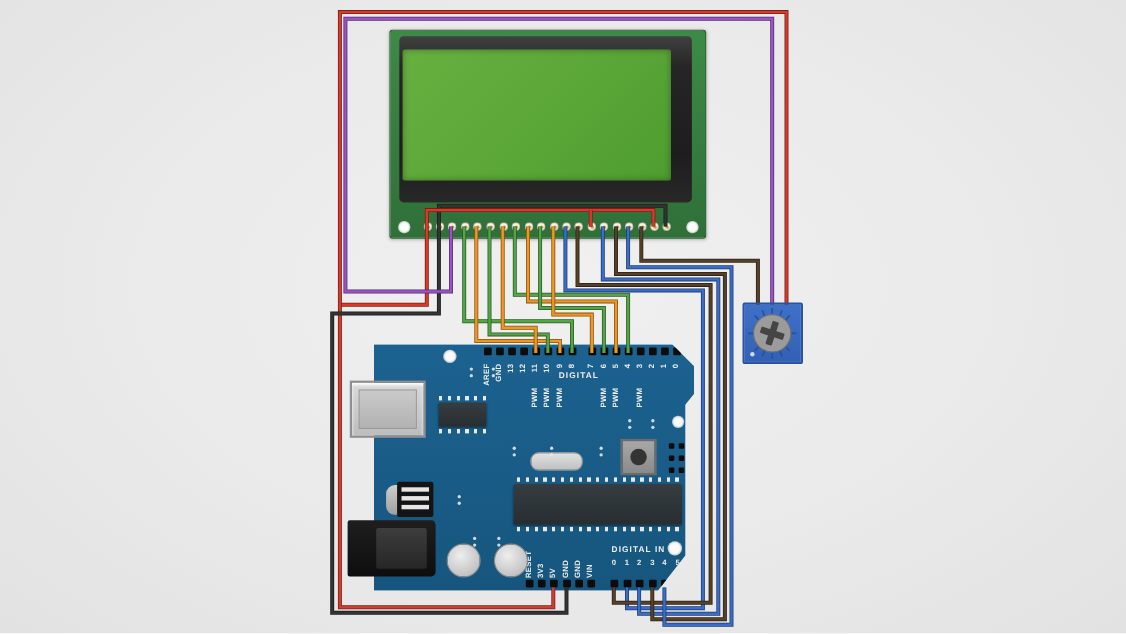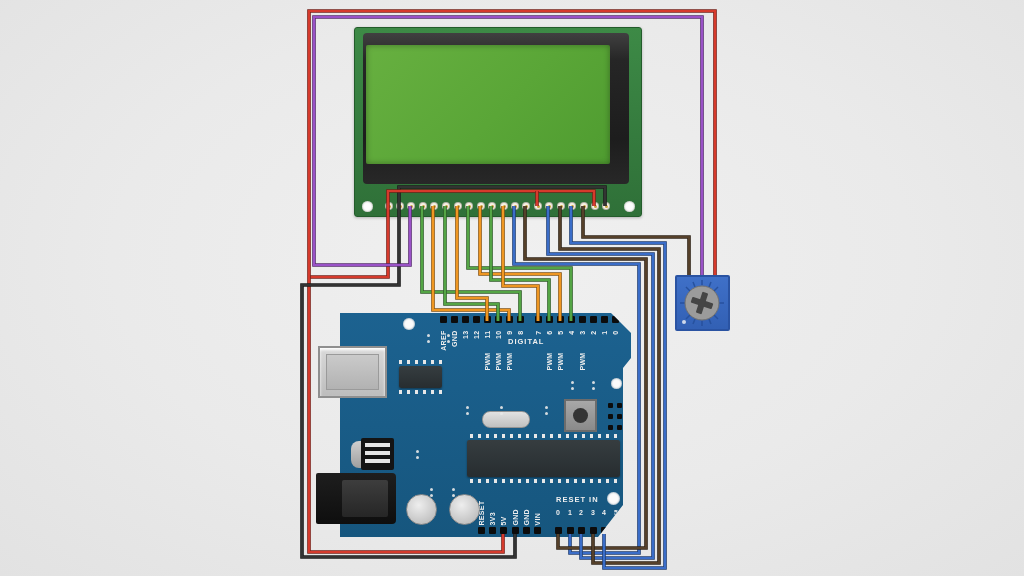--- a/index.html
+++ b/index.html
@@ -178,21 +178,21 @@
       <div class="pinsq" style="left: 227px; top: 214px;"></div>
       <div class="num" style="left: 224px; top: 196px;">1</div>
       <div class="pinsq" style="left: 238px; top: 214px;"></div>
       <div class="num" style="left: 235px; top: 196px;">2</div>
       <div class="pinsq" style="left: 250px; top: 214px;"></div>
       <div class="num" style="left: 247px; top: 196px;">3</div>
       <div class="pinsq" style="left: 261px; top: 214px;"></div>
       <div class="num" style="left: 258px; top: 196px;">4</div>
       <div class="pinsq" style="left: 273px; top: 214px;"></div>
       <div class="num" style="left: 270px; top: 196px;">5</div>
-      <div class="hlabel" style="left: 216px; top: 182px;">RESET IN</div>
+      <div class="hlabel" style="left: 216px; top: 182px;">DIGITAL IN</div>
     </div>
   <div class="abs" id="usb">
       <i></i>
     </div>
   <div class="abs" id="jack">
       <i></i>
     </div>
   <div class="abs" id="regulator-tab"></div>
   <div class="abs" id="regulator-body">
     <i style="top:5px;"></i>

